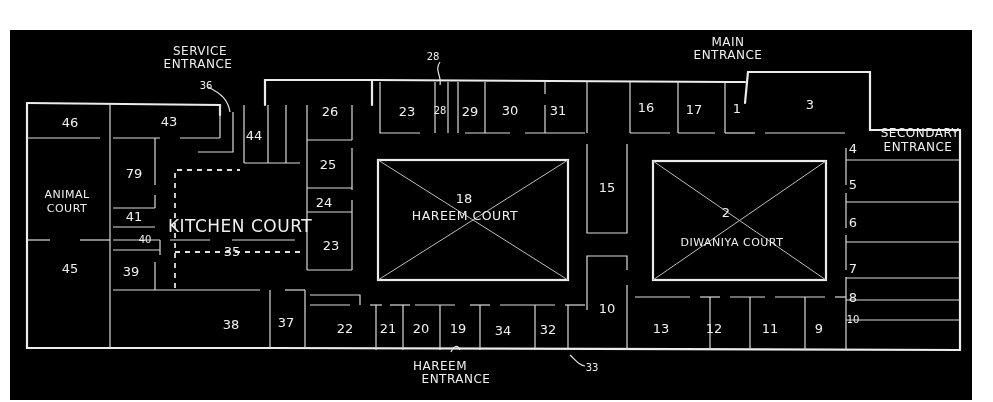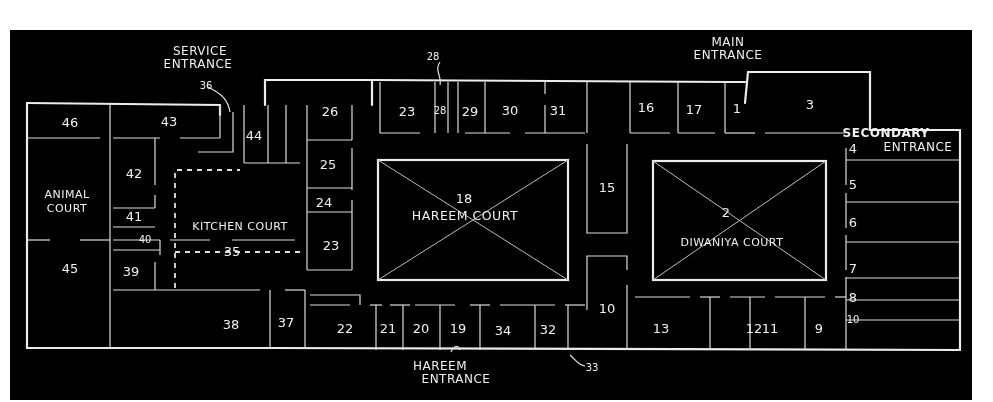--- a/index.html
+++ b/index.html
@@ -160,47 +160,47 @@
     <path class="leader" d="M198,57 C212,64 218,70 220,82"></path>
     <path class="leader" d="M430,32 C424,40 432,46 430,55"></path>
     <path class="leader" d="M560,325 C566,330 568,335 575,336"></path>
     <path class="leader" d="M441,322 C444,315 448,315 450,320"></path>
   </svg>
 
   <div class="lbl num" style="left:454px;top:168px;">18</div>
   <div class="lbl court" style="left:455px;top:186px;">HAREEM COURT</div>
   <div class="lbl num" style="left:716px;top:182px;">2</div>
   <div class="lbl court" style="left:722px;top:212px;font-size:11px;">DIWANIYA COURT</div>
-  <div class="lbl court" style="left:230px;top:196px;font-size:11px;">KITCHEN COURT</div>
+  <div class="lbl court" style="left:230px;top:196px;font-size:17px;">KITCHEN COURT</div>
   <div class="lbl court" style="left:57px;top:164px;font-size:11px;">ANIMAL</div>
   <div class="lbl court" style="left:57px;top:178px;font-size:11px;">COURT</div>
 
   <div class="lbl note" style="left:190px;top:22px;">SERVICE</div>
   <div class="lbl note" style="left:188px;top:35px;">ENTRANCE</div>
   <div class="lbl num sm" style="left:196px;top:56px;">36</div>
   <div class="lbl note" style="left:718px;top:13px;">MAIN</div>
   <div class="lbl note" style="left:718px;top:26px;">ENTRANCE</div>
-  <div class="lbl note" style="left:876px;top:104px;font-weight:bold;">SECONDARY</div>
+  <div class="lbl note" style="left:910px;top:104px;">SECONDARY</div>
   <div class="lbl note" style="left:908px;top:118px;">ENTRANCE</div>
   <div class="lbl note" style="left:430px;top:337px;">HAREEM</div>
   <div class="lbl note" style="left:446px;top:350px;">ENTRANCE</div>
   <div class="lbl num sm" style="left:423px;top:27px;">28</div>
   <div class="lbl num sm" style="left:582px;top:338px;">33</div>
 
   <div class="lbl num" style="left:727px;top:78px;">1</div>
   <div class="lbl num" style="left:800px;top:74px;">3</div>
   <div class="lbl num" style="left:843px;top:118px;">4</div>
   <div class="lbl num" style="left:843px;top:154px;">5</div>
   <div class="lbl num" style="left:843px;top:192px;">6</div>
   <div class="lbl num" style="left:843px;top:238px;">7</div>
   <div class="lbl num" style="left:843px;top:267px;">8</div>
   <div class="lbl num sm" style="left:843px;top:290px;">10</div>
   <div class="lbl num" style="left:809px;top:298px;">9</div>
   <div class="lbl num" style="left:760px;top:298px;">11</div>
-  <div class="lbl num" style="left:744px;top:298px;">12</div>
+  <div class="lbl num" style="left:704px;top:298px;">12</div>
   <div class="lbl num" style="left:651px;top:298px;">13</div>
   <div class="lbl num" style="left:597px;top:278px;">10</div>
   <div class="lbl num" style="left:597px;top:157px;">15</div>
   <div class="lbl num" style="left:636px;top:77px;">16</div>
   <div class="lbl num" style="left:684px;top:79px;">17</div>
   <div class="lbl num" style="left:448px;top:298px;">19</div>
   <div class="lbl num" style="left:411px;top:298px;">20</div>
   <div class="lbl num" style="left:378px;top:298px;">21</div>
   <div class="lbl num" style="left:335px;top:298px;">22</div>
   <div class="lbl num" style="left:321px;top:215px;">23</div>
@@ -213,18 +213,18 @@
   <div class="lbl num" style="left:500px;top:80px;">30</div>
   <div class="lbl num" style="left:548px;top:80px;">31</div>
   <div class="lbl num" style="left:538px;top:299px;">32</div>
   <div class="lbl num" style="left:493px;top:300px;">34</div>
   <div class="lbl num" style="left:222px;top:221px;">35</div>
   <div class="lbl num" style="left:276px;top:292px;">37</div>
   <div class="lbl num" style="left:188px;top:294px;margin-left:33px;">38</div>
   <div class="lbl num" style="left:121px;top:241px;">39</div>
   <div class="lbl num sm" style="left:135px;top:210px;">40</div>
   <div class="lbl num" style="left:124px;top:186px;">41</div>
-  <div class="lbl num" style="left:124px;top:143px;">42</div>
+  <div class="lbl num" style="left:124px;top:143px;">79</div>
   <div class="lbl num" style="left:159px;top:91px;">43</div>
   <div class="lbl num" style="left:244px;top:105px;">44</div>
   <div class="lbl num" style="left:60px;top:238px;">45</div>
   <div class="lbl num" style="left:60px;top:92px;">46</div>
 </div>
 
 </body></html>

